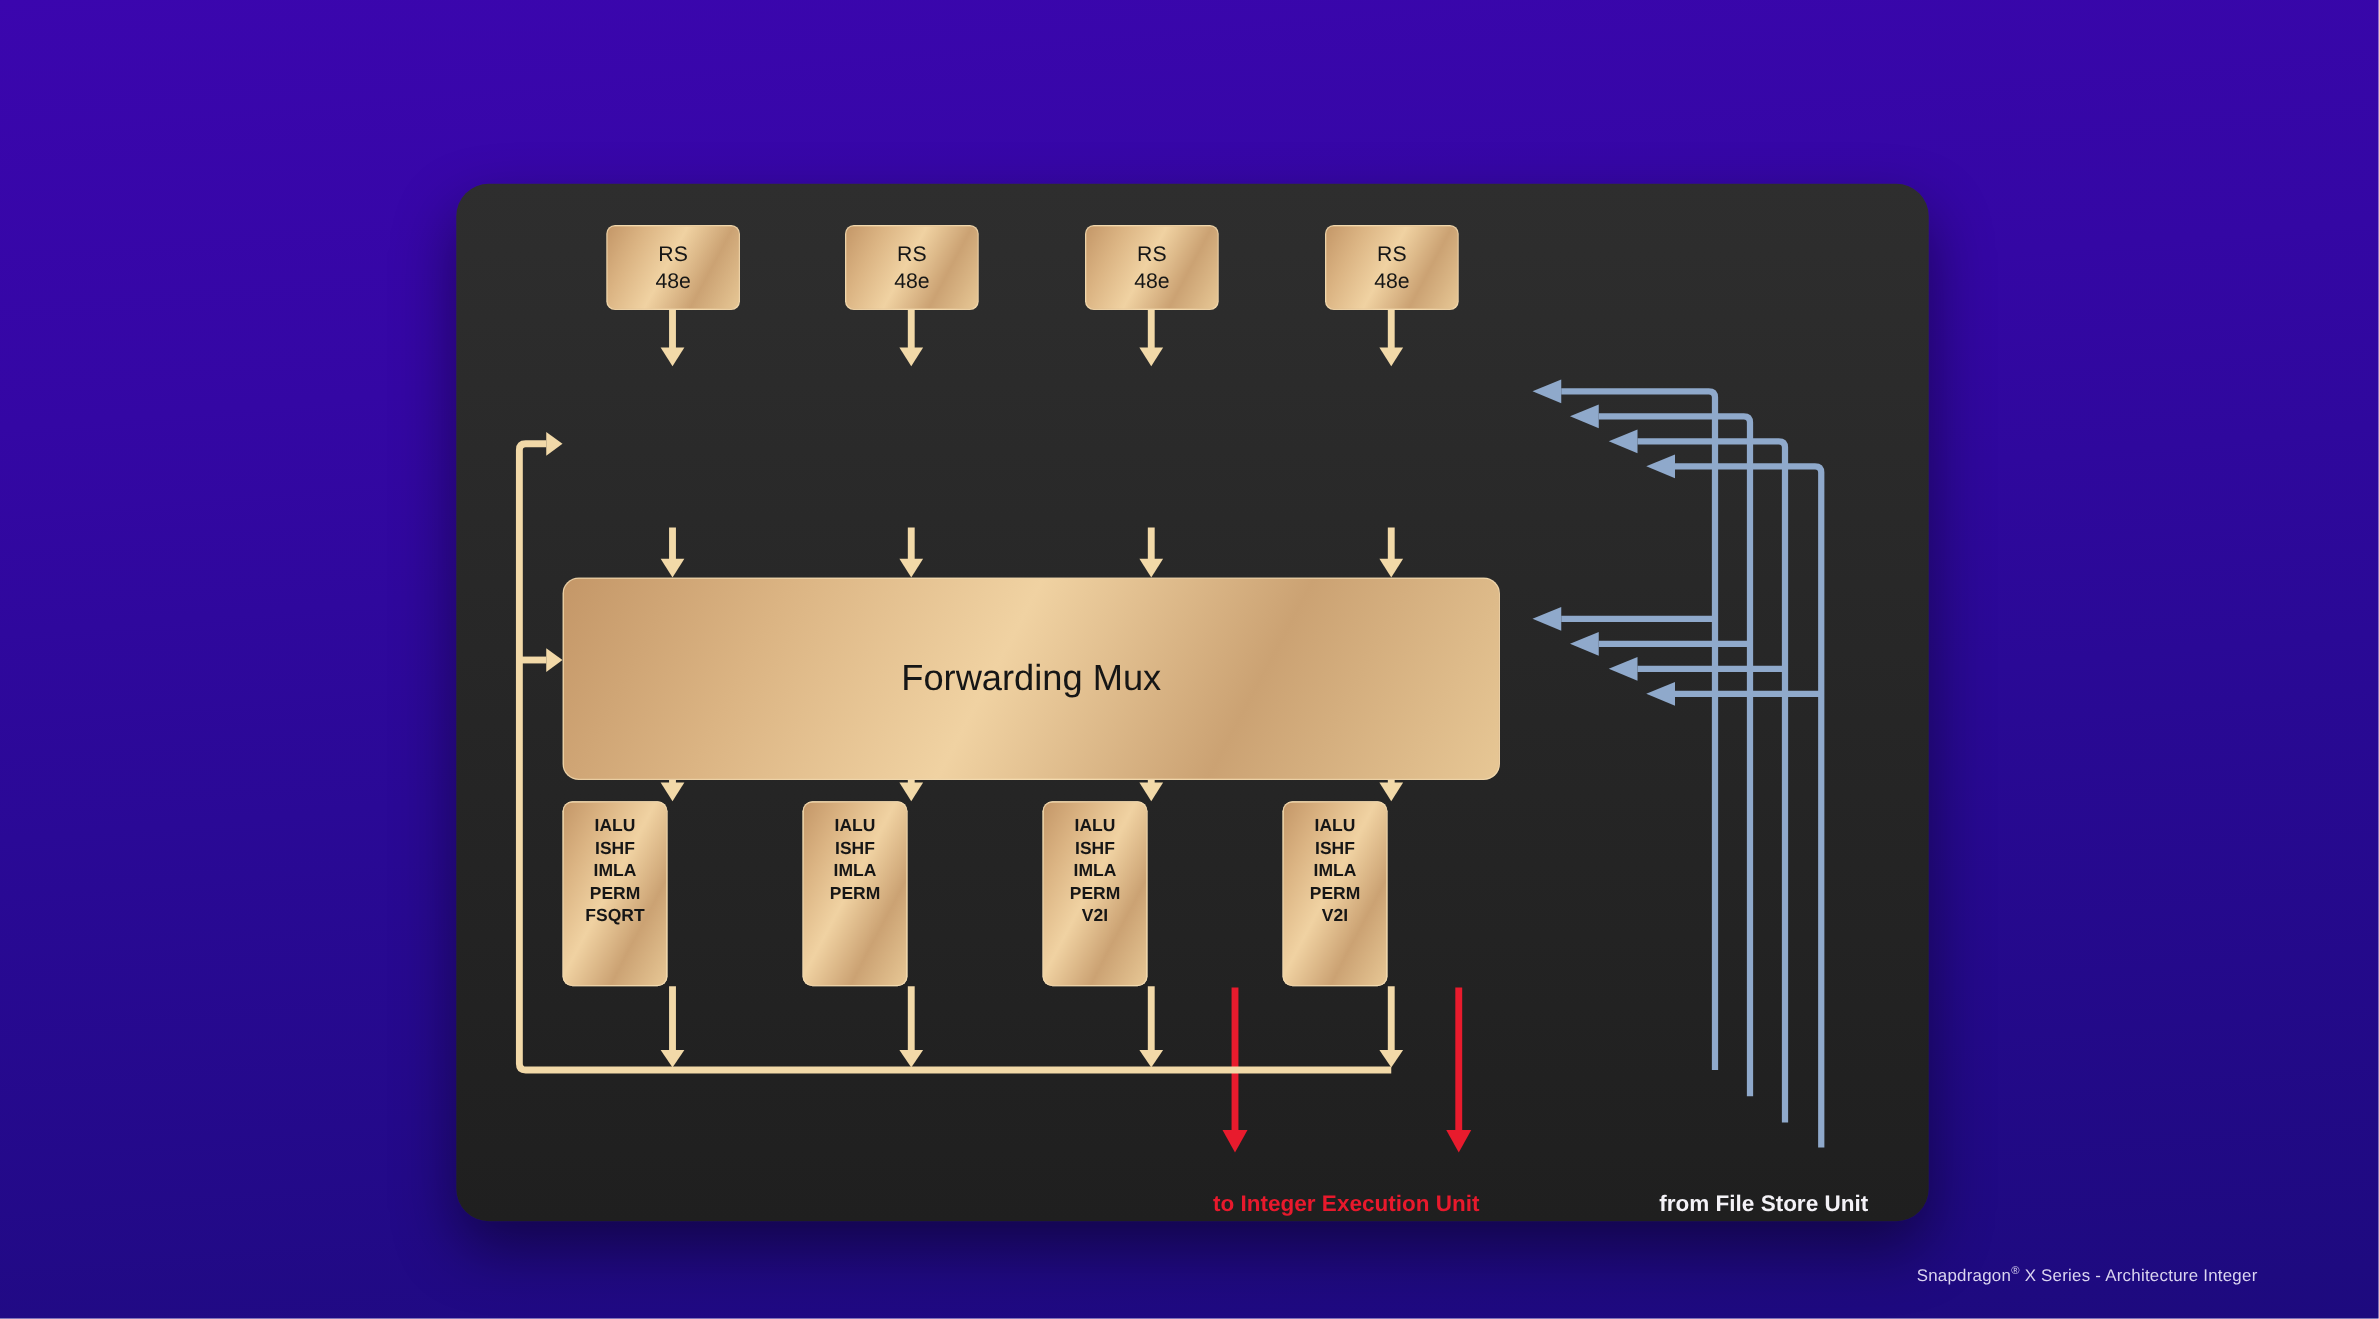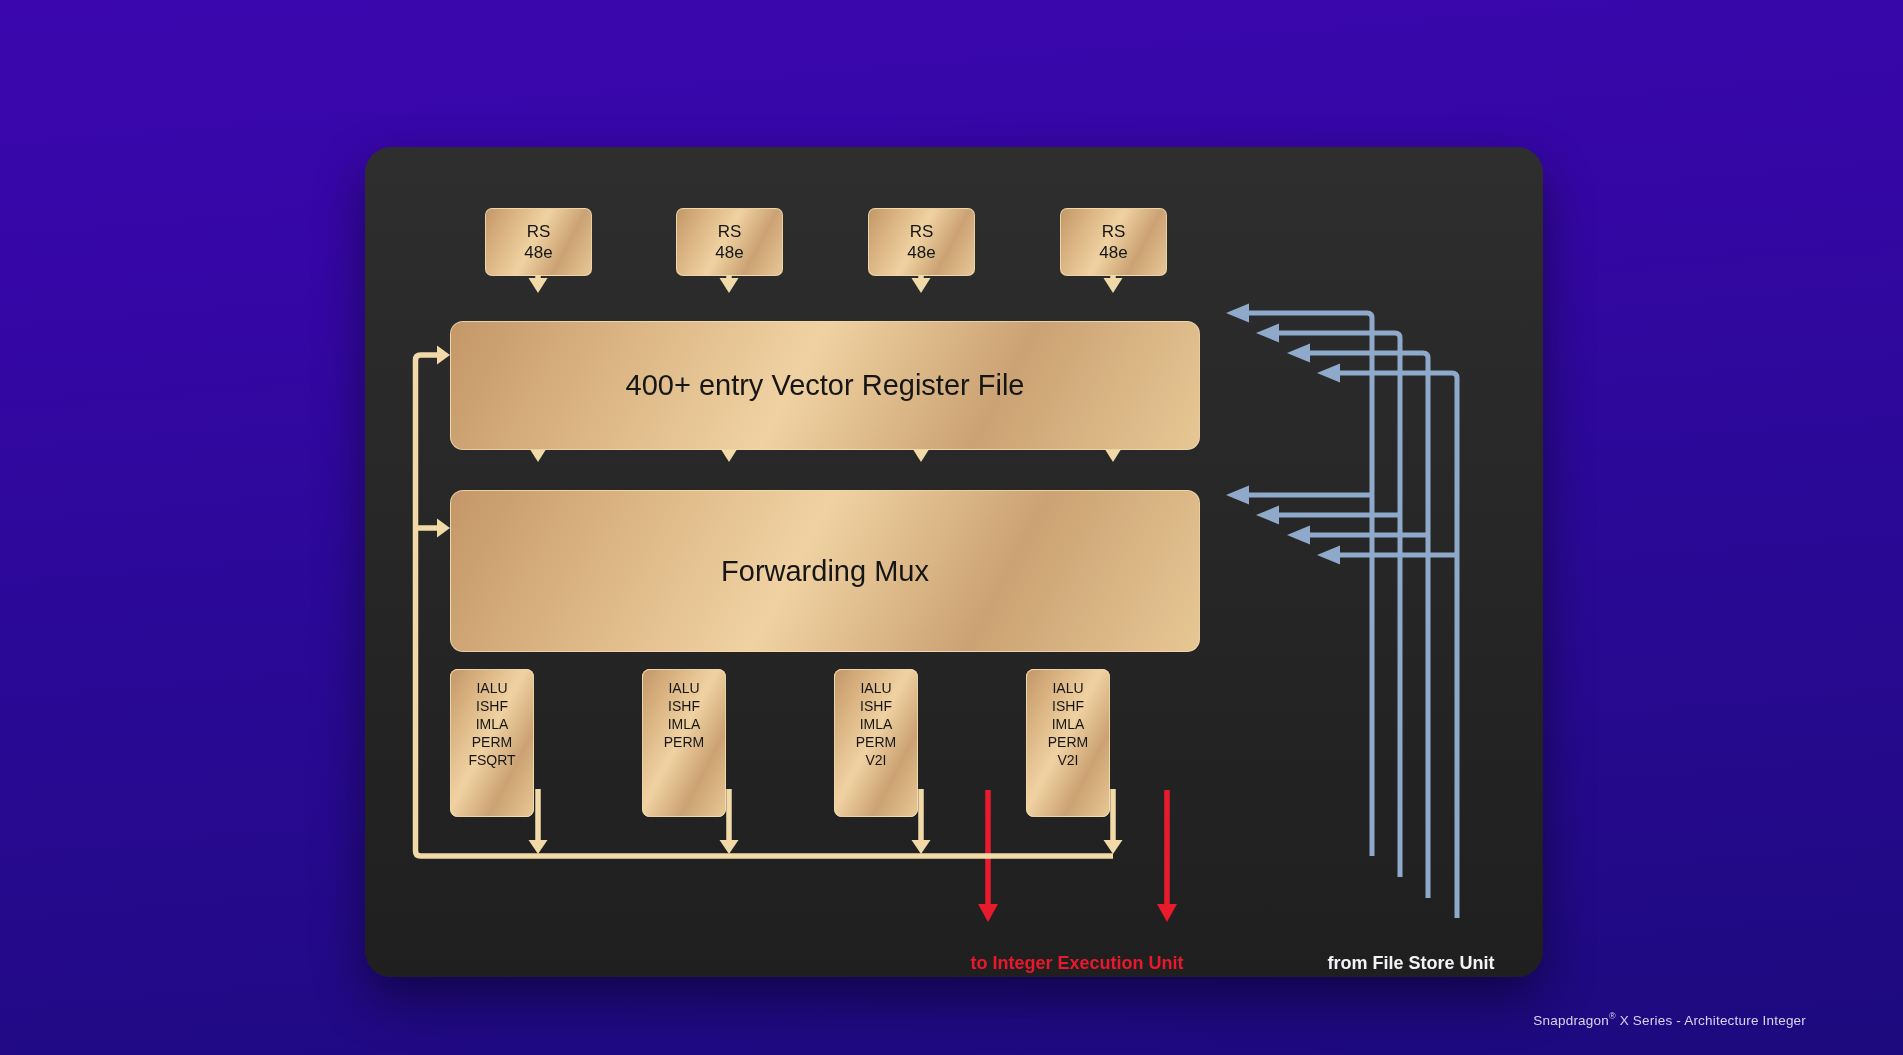--- a/index.html
+++ b/index.html
@@ -24,34 +24,34 @@
     box-shadow:0 22px 50px rgba(0,0,0,.45);
   }
 
   .arrows { position:absolute; left:0; top:0; width:1178px; height:830px; }
 
   .gold-box {
     position:absolute;
     background:linear-gradient(118deg, #C49768 0%, #DBB483 22%, #F0D2A2 46%, #CBA273 72%, #E7C795 100%);
     border:1px solid rgba(244,222,180,.75);
     color:#161616;
-    display:flex; align-items:center; justify-content:center; text-align:center;margin-top:28px;
+    display:flex; align-items:center; justify-content:center; text-align:center;
   }
 
   .rs-box { top:33px; width:107px; height:68px; border-radius:7px;
             font-size:17px; font-weight:500; line-height:21px; flex-direction:column; }
 
   .big-box { left:85px; width:750px; border-radius:13px; font-size:29px; font-weight:500; }
   .vrf-box { top:146px; height:129px; }
   .mux-box { top:315px; height:162px; }
 
   .exec-group { position:absolute; top:494px; height:148px; width:174px; display:flex; gap:6px; }
   .exec-box { width:84px; height:148px; border-radius:8px;
               flex-direction:column; justify-content:flex-start; padding-top:9px;
-              font-size:14px; font-weight:400; line-height:18px; }
+              font-size:14px; font-weight:700; line-height:18px; }
 
   .flow-label { position:absolute; top:806px; font-size:18px; white-space:nowrap;
                 transform:translateX(-50%);font-weight:bold; }
   .to-integer { left:712px; color:#E8192C; }
   .from-lsu   { left:1046px; color:#F4F2F7; }
 
   .footer { position:absolute; right:97px; top:1011px; font-size:13.5px; color:#DAD4F0; letter-spacing:.2px; }
   .footer sup { font-size:9px; }
 </style>
 </head>
@@ -148,23 +148,20 @@
         <div class="gold-box rs-box" style="left: 503px;">
           <div>RS</div>
           <div>48e</div>
         </div>
         <div class="gold-box rs-box" style="left: 695px;">
           <div>RS</div>
           <div>48e</div>
         </div>
       </div>
 
-    <div class="gold-box big-box vrf-box">
-      <span>400+ entry Vector Register File</span>
-    </div>
 
     <div class="gold-box big-box mux-box">
       <span>Forwarding Mux</span>
     </div>
 
     <div class="exec-group" style="left:85px">
         <div class="gold-box exec-box">
           <div>FADD</div>
           <div>FMUL</div>
           <div>FMLA</div>

